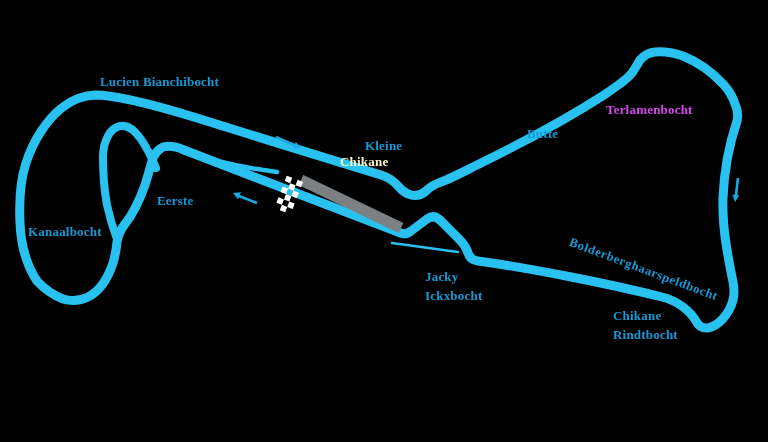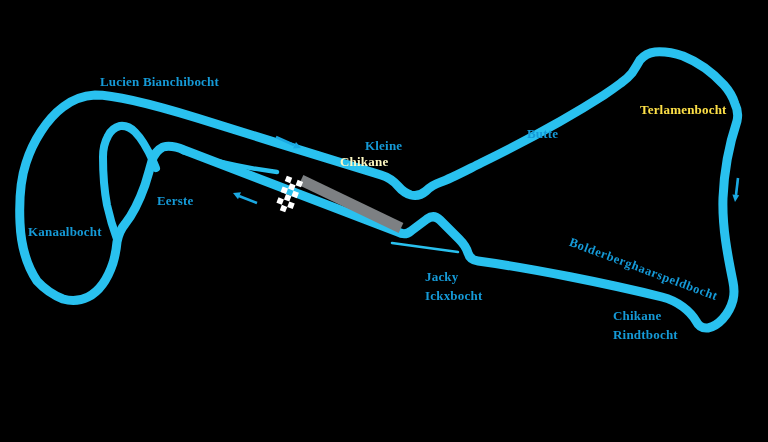--- a/index.html
+++ b/index.html
@@ -44,21 +44,21 @@
       </g>
       <g>
         <line x1="738" y1="178" x2="736" y2="195" stroke="#1ba9e2" stroke-width="2.6"></line>
         <polygon points="735,202 732.4,194.5 739.2,195.3" fill="#1ba9e2"></polygon>
       </g>
     </svg>
     <div class="map-label" style="left: 100px; top: 75px; color: rgb(21, 154, 215);">Lucien Bianchibocht</div>
     <div class="map-label" style="left: 340px; top: 139px; color: rgb(21, 154, 215); padding-left: 25px;">Kleine</div>
     <div class="map-label" style="left: 340px; top: 155px; color: #fef9c3;">Chikane</div>
     <div class="map-label" style="left: 527px; top: 127px; color: rgb(21, 154, 215);">Butte</div>
-    <div class="map-label" style="left: 640px; top: 103px; color: #fde047; text-align: right;">Terlamenbocht</div>
+    <div class="map-label" style="left: 606px; top: 103px; color: #d946ef; text-align: right;">Terlamenbocht</div>
     <div class="map-label" style="left: 157px; top: 177px; color: rgb(21, 154, 215); margin-top: 17px;">Eerste</div>
     <div class="map-label" style="left: 28px; top: 225px; color: rgb(21, 154, 215);">Kanaalbocht</div>
     <div class="map-label" style="left: 425px; top: 270px; color: rgb(21, 154, 215);">Jacky</div>
     <div class="map-label" style="left: 425px; top: 289px; color: rgb(21, 154, 215);">Ickxbocht</div>
     <div class="map-label" style="left: 572px; top: 236px; color: rgb(21, 154, 215); font-size: 12.5px; letter-spacing: 0.6px; transform: rotate(20.5deg);">Bolderberghaarspeldbocht</div>
     <div class="map-label" style="left: 613px; top: 309px; color: rgb(21, 154, 215);">Chikane</div>
     <div class="map-label" style="left: 613px; top: 328px; color: rgb(21, 154, 215);">Rindtbocht</div>
   </div>
 
 </body></html>

